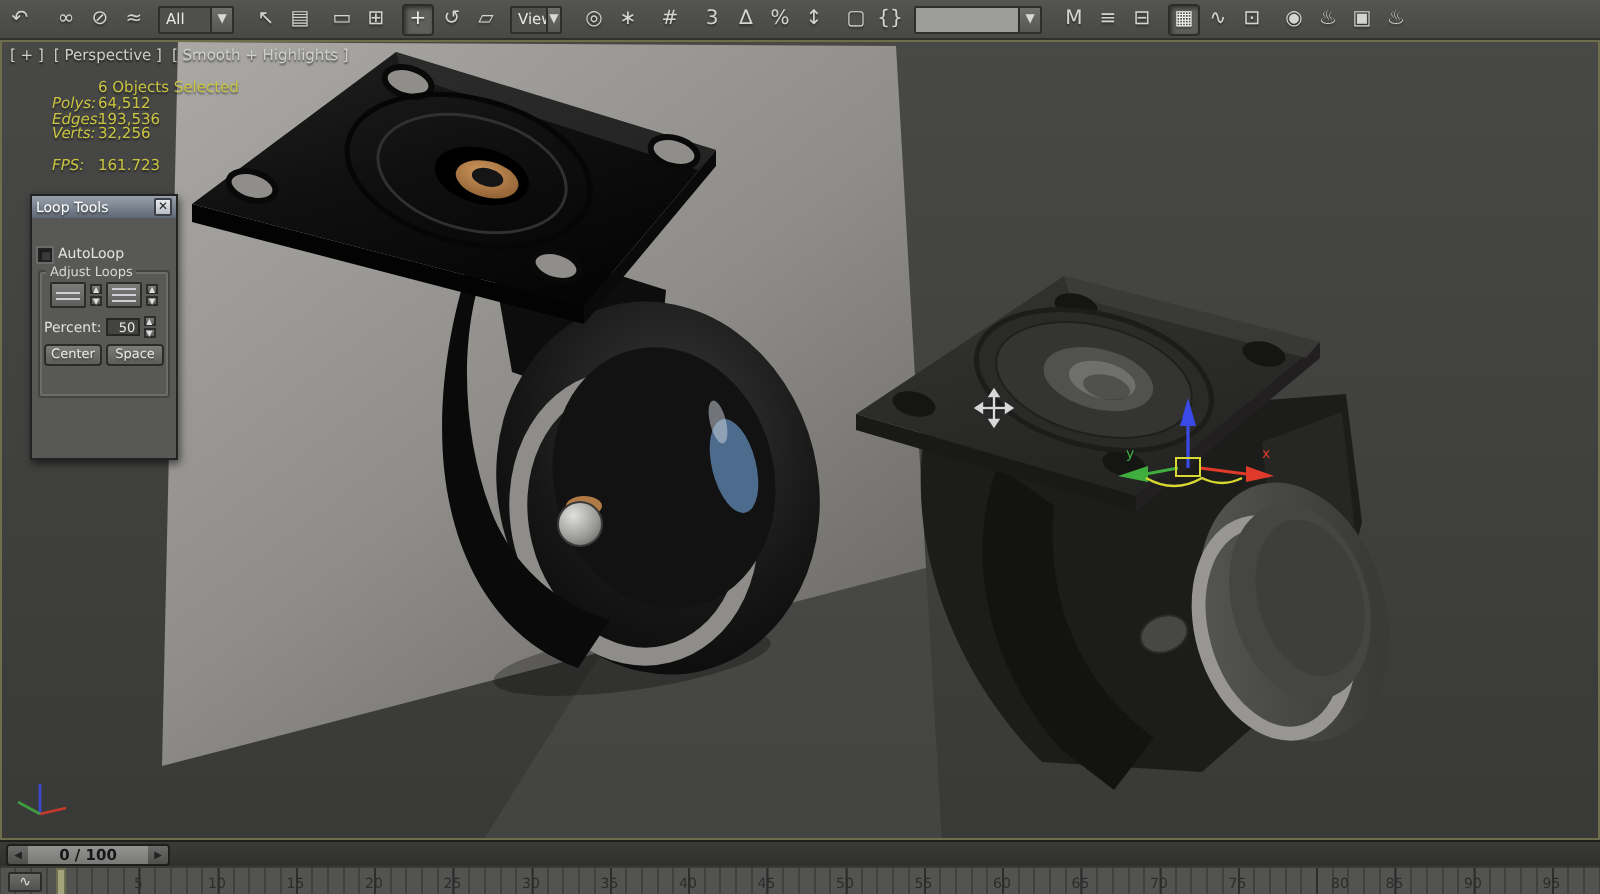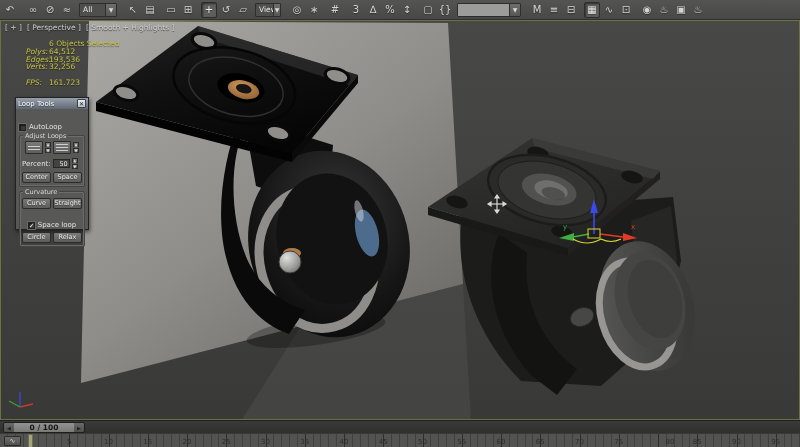--- a/index.html
+++ b/index.html
@@ -84,21 +84,21 @@
   }
   .lt-body{padding:2px 3px;}
   .lt-check-row{display:flex;align-items:center;gap:3px;margin:12px 0 3px;}
   .lt-checkbox{
     width:7px;height:7px;background:#3c3c3b;border:1px solid #222;
     box-shadow:inset 1px 1px 1px rgba(0,0,0,.6), 0 0 0 1px #6a6a69;
     color:#f2f2f0;font-size:7px;line-height:6px;text-align:center;
   }
   .lt-group{
     border:1px solid #434342;outline:1px solid #6c6c6b;outline-offset:-2px;
-    border-radius:2px;padding:3px 2px 3px;margin:4px 0 0;position:relative;
+    border-radius:2px;padding:3px 2px 15px;margin:4px 0 0;position:relative;
   }
   .lt-group-label{
     position:absolute;top:-4px;left:3px;background:#585857;padding:0 2px;
     font-size:6.5px;color:#d8d8d6;
   }
   .lt-iconbtn-row{display:flex;align-items:center;justify-content:center;gap:2px;margin-top:2px;}
   .lt-iconbtn{
     width:18px;height:13px;background:linear-gradient(#7b7b7a,#5e5e5d);
     border:1px solid #2c2c2b;border-radius:1px;
     display:flex;flex-direction:column;justify-content:center;gap:2px;padding:0 2px;
@@ -458,35 +458,20 @@
             <span class="lt-spin">
                 <b>▲</b>
                 <b>▼</b>
               </span>
           </div>
           <div class="lt-btn-row">
             <span class="lt-btn">Center</span>
             <span class="lt-btn">Space</span>
           </div>
         </div>
-        <div class="lt-group">
-          <span class="lt-group-label">Curvature</span>
-          <div class="lt-btn-row">
-            <span class="lt-btn">Curve</span>
-            <span class="lt-btn">Straight</span>
-          </div>
-          <div class="lt-check-row" style="justify-content:center;">
-            <span class="lt-checkbox" id="space-loop-checkbox">✓</span>
-            <span>Space loop</span>
-          </div>
-          <div class="lt-btn-row">
-            <span class="lt-btn">Circle</span>
-            <span class="lt-btn">Relax</span>
-          </div>
-        </div>
       </div>
     </div>
   </div>
 
   <div id="time-slider">
     <div id="ts-handle">
       <span class="ts-arrow">◀</span>
       <span id="ts-value">0 / 100</span>
       <span class="ts-arrow">▶</span>
     </div>

